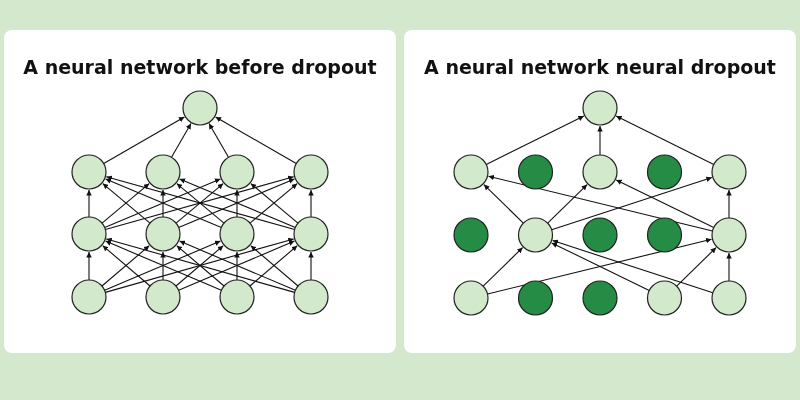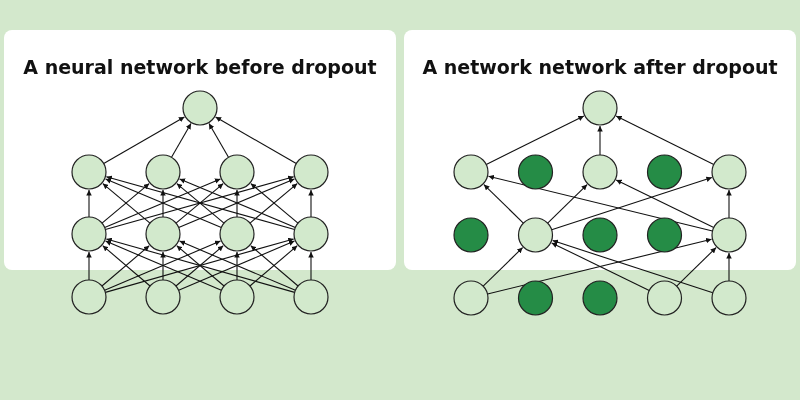--- a/index.html
+++ b/index.html
@@ -7,21 +7,21 @@
     width: 800px; height: 400px;
     background: #d3e8cc;
     position: relative;
     overflow: hidden;
     font-family: "DejaVu Sans", "Liberation Sans", sans-serif;
   }
   .panel {
     position: absolute;
     top: 30px;
     width: 392px;
-    height: 240px;
+    height: 323px;
     background: #ffffff;
     border-radius: 8px;
   }
   #panel-left { left: 4px; }
   #panel-right { left: 404px; }
   .panel-title {
     position: absolute;
     top: 26px;
     left: 0; right: 0;
     text-align: center;
@@ -37,21 +37,21 @@
     pointer-events: none;
   }
 </style>
 </head>
 <body>
 
 <div class="panel" id="panel-left">
   <div class="panel-title">A neural network before dropout</div>
 </div>
 <div class="panel" id="panel-right">
-  <div class="panel-title">A network network after dropout</div>
+  <div class="panel-title">A neural network neural dropout</div>
 </div>
 
 <svg class="net" id="net-svg" xmlns="http://www.w3.org/2000/svg">
   <defs>
     <marker id="arrow" viewBox="0 0 10 10" refX="10" refY="5" markerWidth="5" markerHeight="5" orient="auto-start-reverse">
       <path d="M0,0 L10,5 L0,10 z" fill="#111111"></path>
     </marker>
   </defs>
   <g id="net-left">
       <g>

